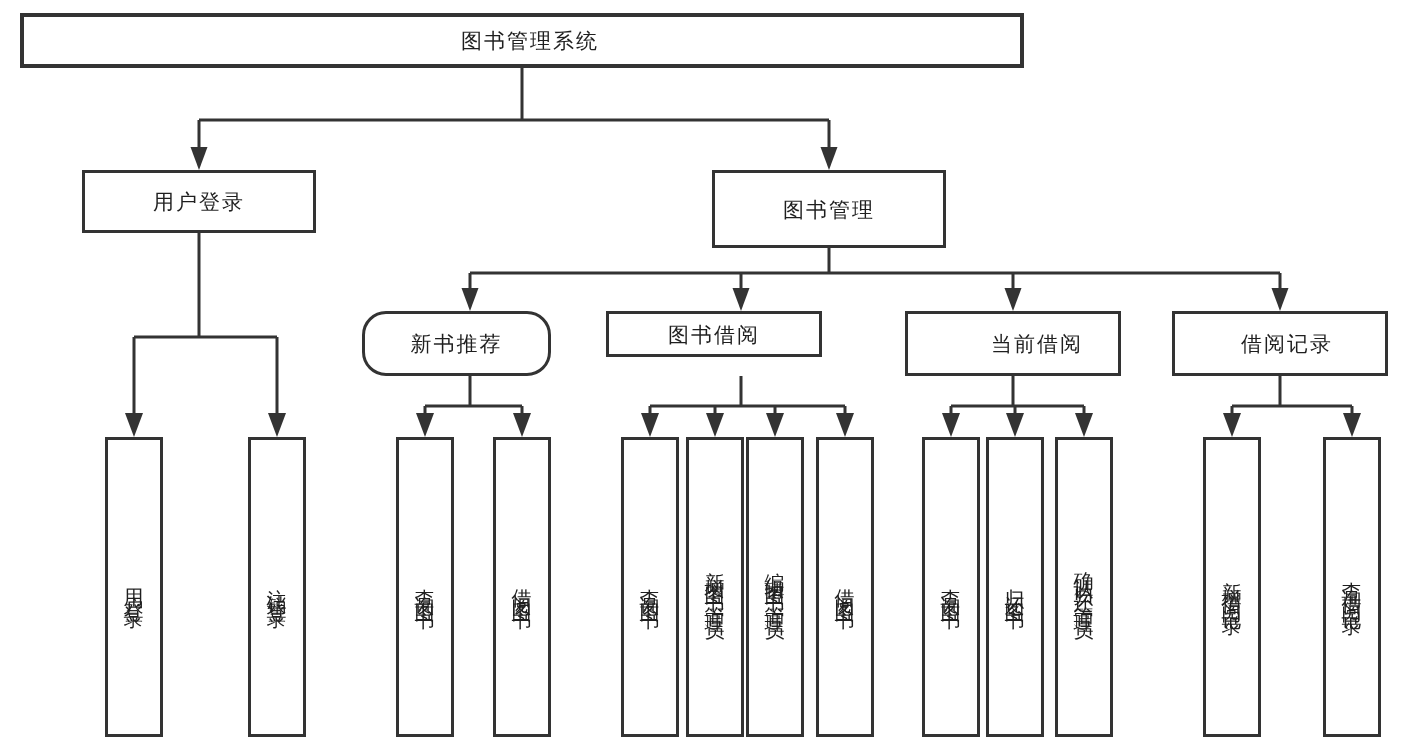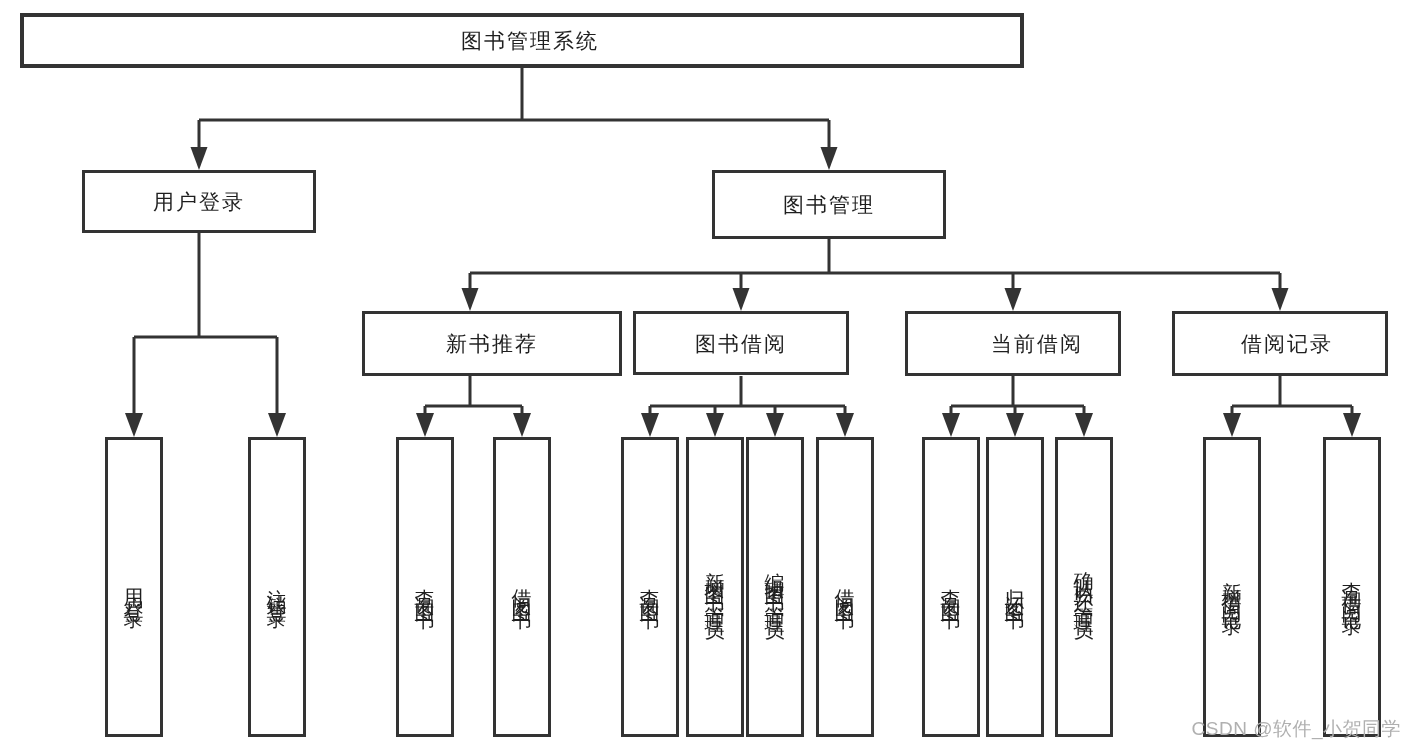--- a/index.html
+++ b/index.html
@@ -130,28 +130,28 @@
     </g>
   </svg>
 
   <div class="box root" style="left:20px; top:13px; width:1004px; height:55px;padding-left:16px;">
     <span class="hlabel">图书管理系统</span>
   </div>
 
   <div class="box" style="left:82px; top:170px; width:234px; height:63px;">
     <span class="hlabel">用户登录</span>
   </div>
-  <div class="box" style="left:712px; top:170px; width:234px; height:69px;">
+  <div class="box" style="left:712px; top:170px; width:234px; height:78px;">
     <span class="hlabel">图书管理</span>
   </div>
 
-  <div class="box" style="left:362px; top:311px; width:260px; height:65px;">
+  <div class="box" style="left:362px; top:311px; width:189px; height:65px;border-radius:24px;">
     <span class="hlabel">新书推荐</span>
   </div>
-  <div class="box" style="left:633px; top:311px; width:216px; height:64px;align-items:center;">
+  <div class="box" style="left:606px; top:311px; width:216px; height:46px;align-items:center;">
     <span class="hlabel">图书借阅</span>
   </div>
   <div class="box" style="left:905px; top:311px; width:216px; height:65px;padding-left:48px;">
     <span class="hlabel">当前借阅</span>
   </div>
   <div class="box" style="left:1172px; top:311px; width:216px; height:65px;padding-left:14px;">
     <span class="hlabel">借阅记录</span>
   </div>
 
   <div class="leaf" style="left:105px;">
@@ -191,15 +191,14 @@
     <span class="vlabel">确认归还（管理员）</span>
   </div>
 
   <div class="leaf" style="left:1203px;">
     <span class="vlabel">新增借阅记录</span>
   </div>
   <div class="leaf" style="left:1323px;">
     <span class="vlabel">查询借阅记录</span>
   </div>
 
-  <div class="watermark">CSDN @软件_小贺同学</div>
 
 </div>
 
 </body></html>

